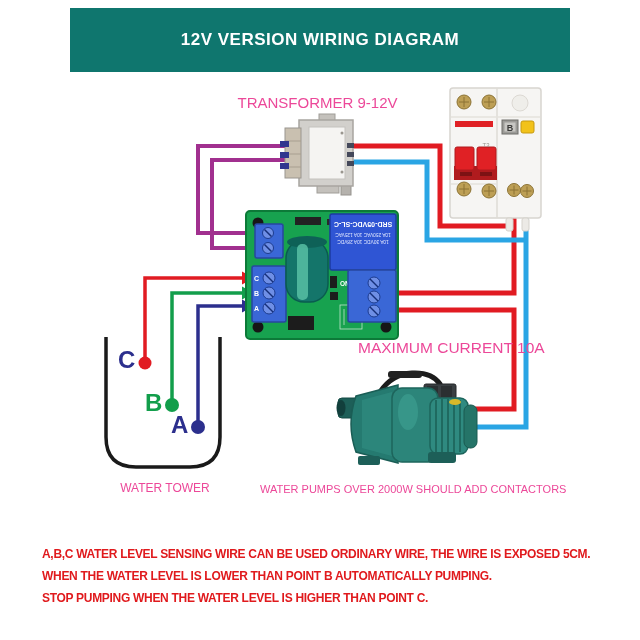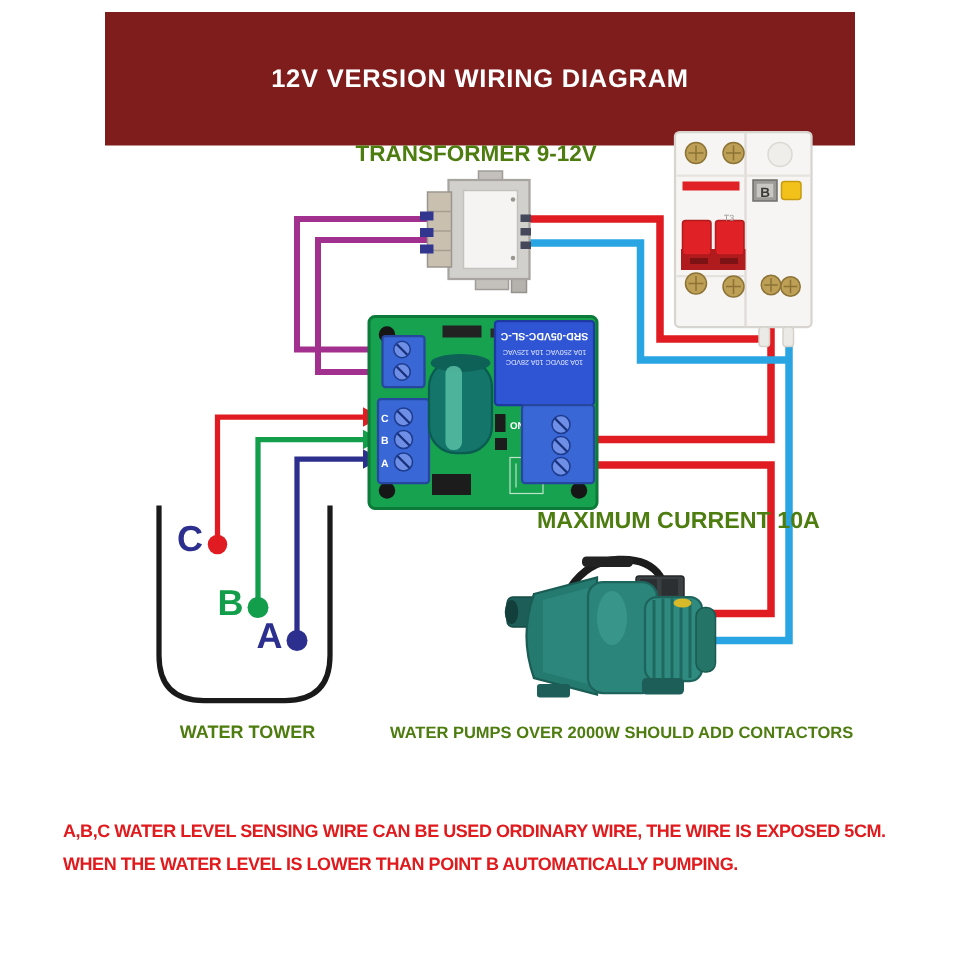--- a/index.html
+++ b/index.html
@@ -1,22 +1,22 @@
 <!DOCTYPE html>
 <html><head>
 <meta charset="utf-8">
 <style>
   html,body{margin:0;padding:0;background:#ffffff;}
   .stage{position:relative;width:640px;height:640px;background:#ffffff;overflow:hidden;
          font-family:"Liberation Sans",sans-serif;}
   .stage svg{position:absolute;left:0;top:0;}
-  .header{position:absolute;left:70px;top:8px;width:500px;height:89px;background:#7f1d1d;
+  .header{position:absolute;left:70px;top:8px;width:500px;height:64px;background:#0f766e;
           display:flex;align-items:center;justify-content:center;}
   .header span{color:#ffffff;font-size:17px;font-weight:bold;letter-spacing:.5px;}
-  .lbl{position:absolute;color:#4d7c0f;font-weight:bold;white-space:nowrap;}
+  .lbl{position:absolute;color:#ec4899;font-weight:normal;white-space:nowrap;}
   .lbl-transformer{left:200px;top:94px;width:235px;text-align:center;font-size:15px;}
   .lbl-maxcurrent{left:322px;top:339px;font-size:15.5px;margin-left:36px;}
   .lbl-watertower{left:95px;top:481px;width:140px;text-align:center;font-size:12px;}
   .lbl-pumpnote{left:260px;top:479px;width:322px;font-size:11px;line-height:21px;white-space:normal;}
   .pt{position:absolute;font-weight:bold;font-size:24px;line-height:24px;}
   .pt-c{left:118px;top:348px;color:#2c2f8d;}
   .pt-b{left:145px;top:391px;color:#129e4b;}
   .pt-a{left:171px;top:413px;color:#2c2f8d;}
   .footer-line{position:absolute;left:42px;color:#e01a1d;font-weight:bold;font-size:12px;
                letter-spacing:-0.3px;white-space:nowrap;}
@@ -230,14 +230,15 @@
 
   <div class="pt pt-c">C</div>
   <div class="pt pt-b">B</div>
   <div class="pt pt-a">A</div>
 
   <div class="lbl lbl-watertower">WATER TOWER</div>
   <div class="lbl lbl-pumpnote">WATER PUMPS OVER 2000W SHOULD ADD CONTACTORS</div>
 
   <div class="footer-line fl-0">A,B,C WATER LEVEL SENSING WIRE CAN BE USED ORDINARY WIRE, THE WIRE IS EXPOSED 5CM.</div>
   <div class="footer-line fl-1">WHEN THE WATER LEVEL IS LOWER THAN POINT B AUTOMATICALLY PUMPING.</div>
+  <div class="footer-line fl-2">STOP PUMPING WHEN THE WATER LEVEL IS HIGHER THAN POINT C.</div>
 
 </div>
 
 </body></html>

